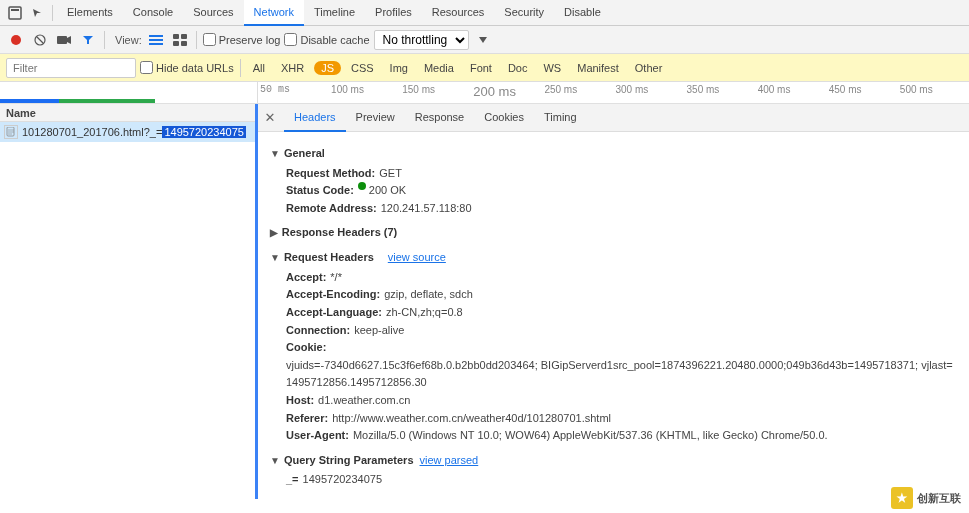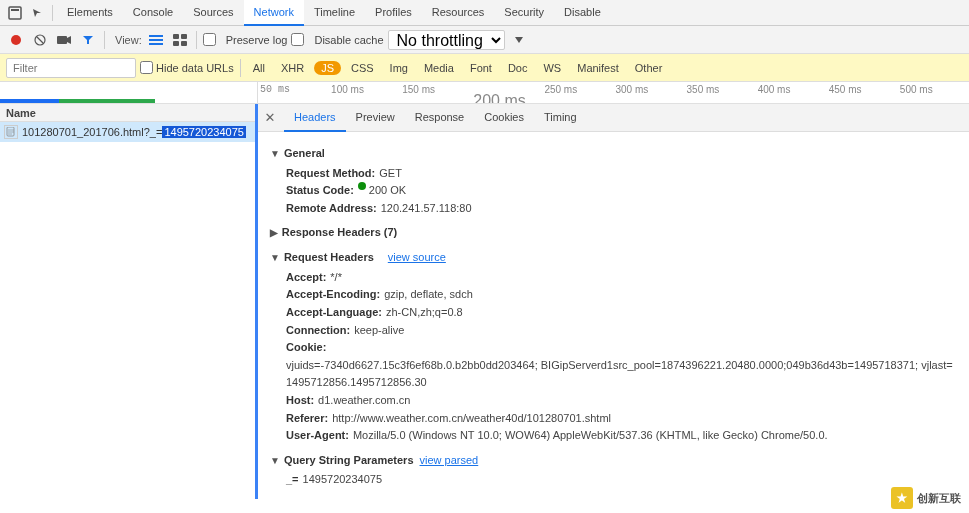--- a/index.html
+++ b/index.html
@@ -48,25 +48,25 @@
     }
     .toolbar-btn {
       width: 20px; height: 20px; display: flex; align-items: center; justify-content: center;
       cursor: pointer; border-radius: 2px; color: #555; font-size: 12px; flex-shrink: 0;
     }
     .toolbar-btn.red { color: #d93025; }
     .toolbar-btn.active-blue { color: #1a73e8; }
     .toolbar-divider { width: 1px; height: 18px; background: #ccc; margin: 0 2px; }
     .view-label { font-size: 11px; color: #555; margin-left: 4px; }
     .checkbox-label {
-      display: flex; align-items: center; gap: 10px; font-size: 11px; color: #444; cursor: pointer;
+      display: flex; align-items: center; gap: 3px; font-size: 11px; color: #444; cursor: pointer;
     }
     .checkbox-label input { margin: 0; }
     .throttle-select {
-      height: 20px; font-size: 16px; border: 1px solid #ccc; background: #fff;
+      height: 20px; font-size: 12px; border: 1px solid #ccc; background: #fff;
       padding: 0 4px; cursor: pointer; outline: none; border-radius: 2px;
     }
 
     
     .filter-bar {
       display: flex;
       align-items: center;
       background: #fef9c3;
       border-bottom: 1px solid #ddd;
       height: 28px;
@@ -359,21 +359,21 @@
     <div style="position:absolute; bottom:0; left:0; width:258px; height:4px;">
       <div style="width:100%; height:4px; background: linear-gradient(to right, #1b6cf2 0%, #1b6cf2 23%, #2da84c 23%, #2da84c 60%, transparent 60%);"></div>
     </div>
   </div>
 
   <div style="flex:1; display:flex; align-items:flex-start; padding-top:2px; overflow:hidden;">
     <div style="display:flex; width:100%; padding:0 0 0 0;" id="timeline-labels-container">
         <span style="flex: 1 1 0%; font-size: 10px; color: rgb(136, 136, 136); text-align: left; padding-left: 2px; font-family: Liberation Mono, monospace;">50 ms</span>
         <span style="flex: 1 1 0%; font-size: 10px; color: rgb(136, 136, 136); text-align: left; padding-left: 2px;">100 ms</span>
         <span style="flex: 1 1 0%; font-size: 10px; color: rgb(136, 136, 136); text-align: left; padding-left: 2px;">150 ms</span>
-        <span style="flex: 1 1 0%; font-size: 16px; color: rgb(136, 136, 136); text-align: left; padding-left: 2px; margin-top: 8px;">200 ms</span>
+        <span style="flex: 1 1 0%; font-size: 13px; color: rgb(136, 136, 136); text-align: left; padding-left: 2px;">200 ms</span>
         <span style="flex: 1 1 0%; font-size: 10px; color: rgb(136, 136, 136); text-align: left; padding-left: 2px;">250 ms</span>
         <span style="flex: 1 1 0%; font-size: 10px; color: rgb(136, 136, 136); text-align: left; padding-left: 2px;">300 ms</span>
         <span style="flex: 1 1 0%; font-size: 10px; color: rgb(136, 136, 136); text-align: left; padding-left: 2px;">350 ms</span>
         <span style="flex: 1 1 0%; font-size: 10px; color: rgb(136, 136, 136); text-align: left; padding-left: 2px;">400 ms</span>
         <span style="flex: 1 1 0%; font-size: 10px; color: rgb(136, 136, 136); text-align: left; padding-left: 2px;">450 ms</span>
         <span style="flex: 1 1 0%; font-size: 10px; color: rgb(136, 136, 136); text-align: left; padding-left: 2px;">500 ms</span>
       </div>
   </div>
 </div>
 

